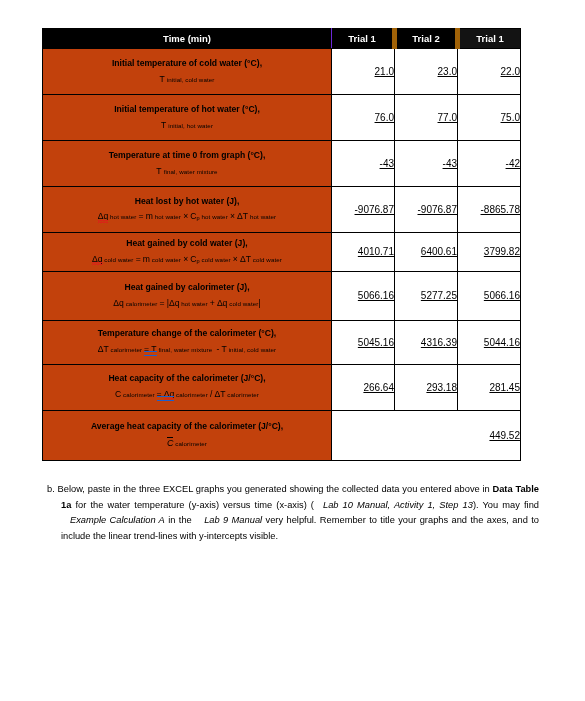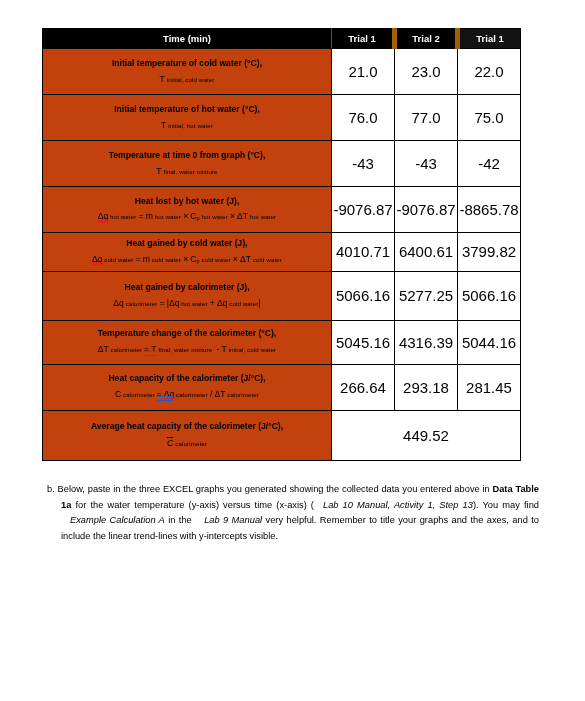--- a/index.html
+++ b/index.html
@@ -118,23 +118,24 @@
     position: absolute;
     left: 0; right: 0; bottom: -1px;
     height: 3px;
     border-top: 1px solid #1a5fd0;
     border-bottom: 1px solid #1a5fd0;
   }
 
   
   td.value-cell {
     background: #ffffff;
-    text-align: center;
-    font-size: 15px;
+    text-align: right;
+    font-size: 10px;
     height: 100%;
+    text-decoration: underline;
   }
 
   
   .ovl {
     border-top: 1px solid #000;
     display: inline-block;
     line-height: 1;
     padding-top: 1px;
     font-style: italic;
     font-size: 9px;

